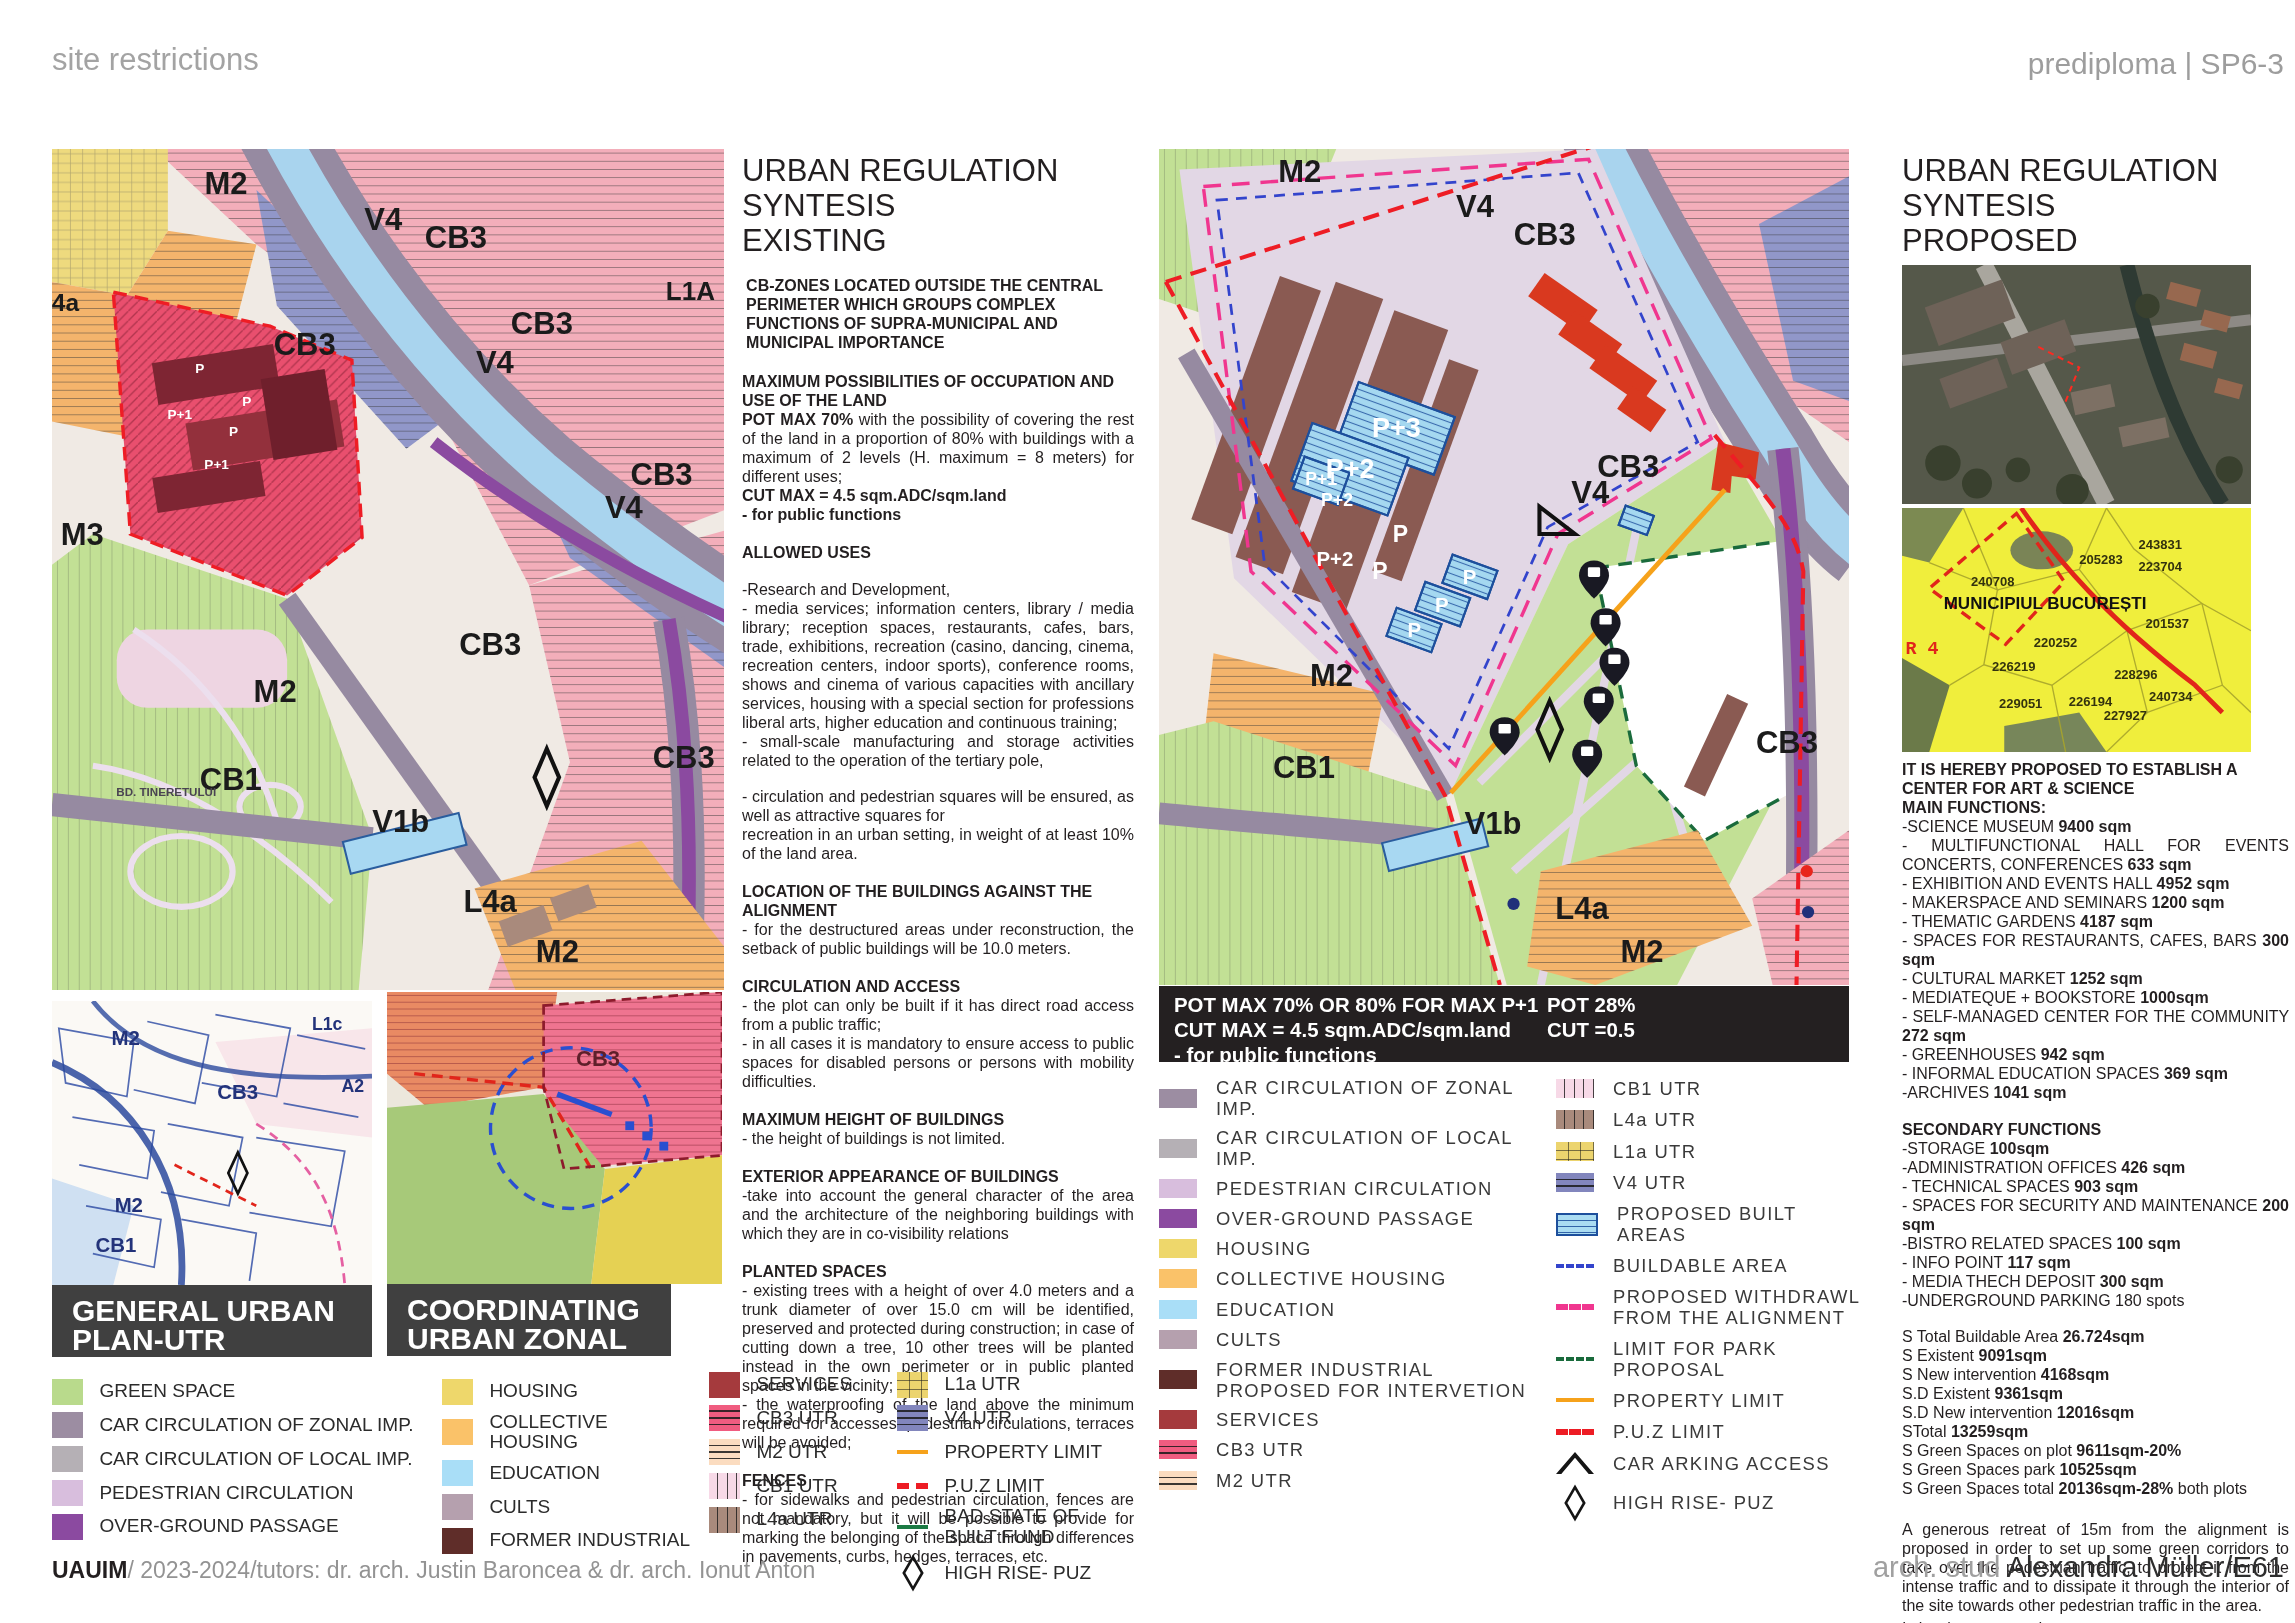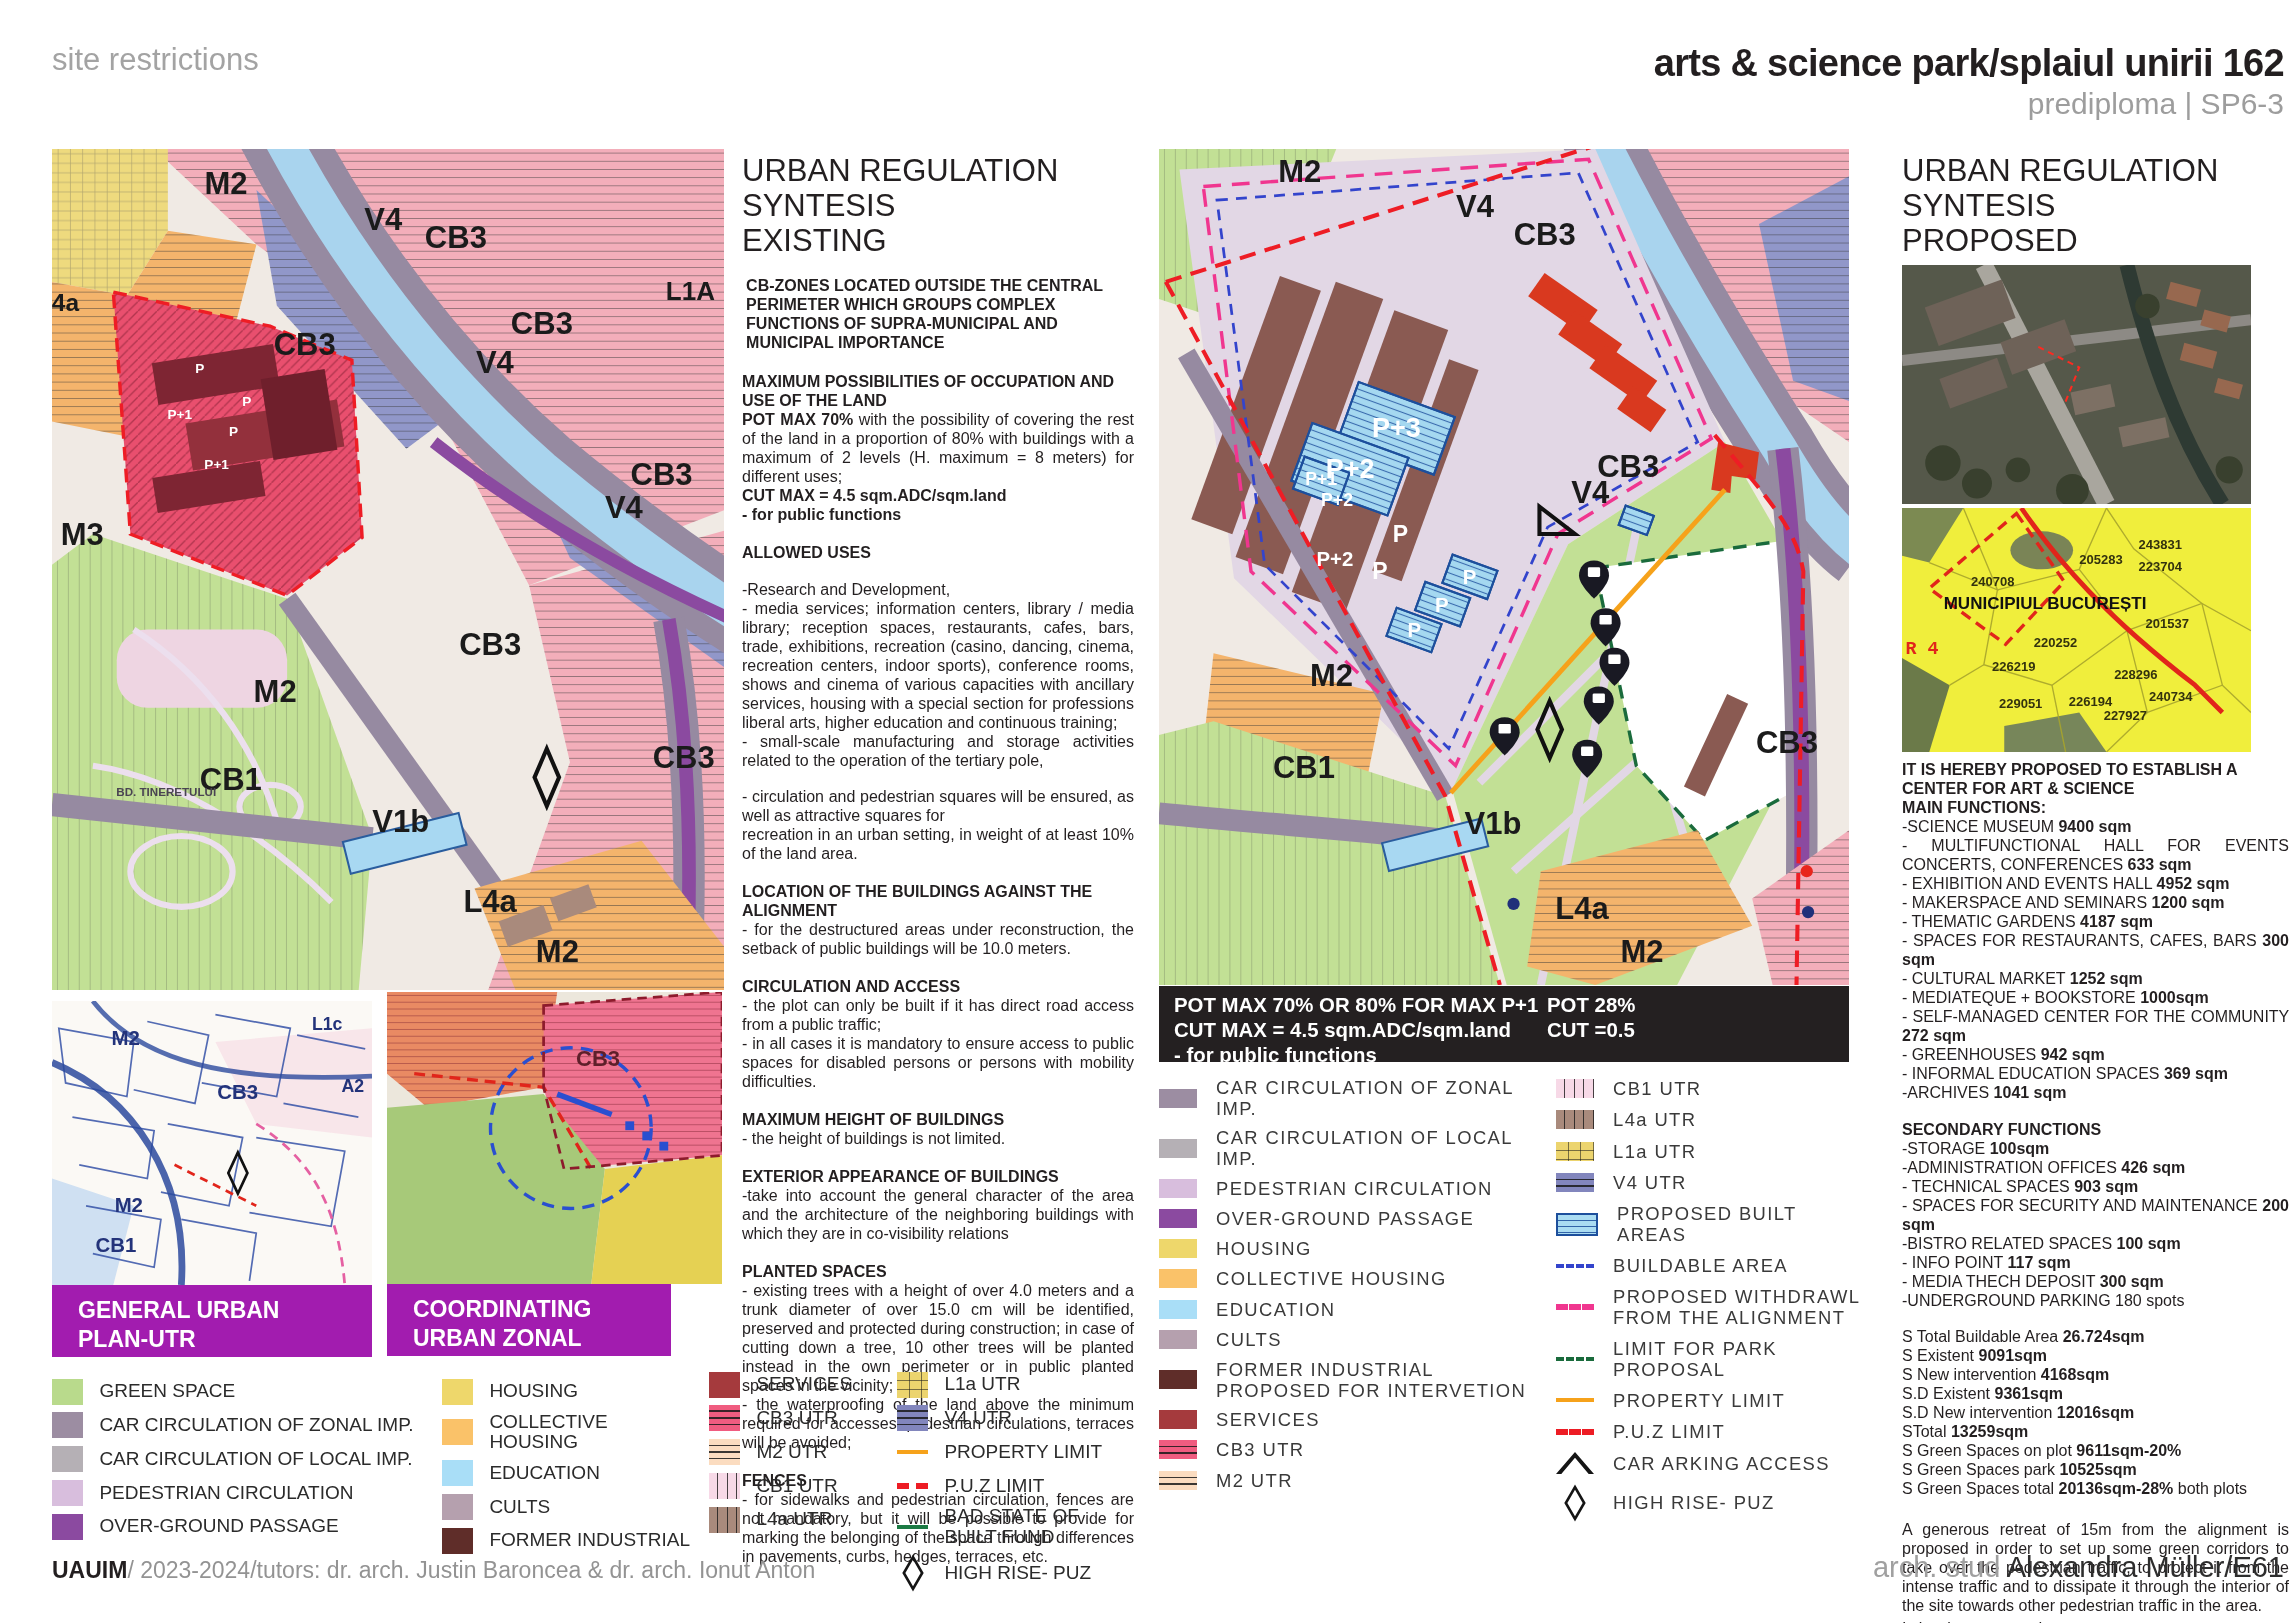--- a/index.html
+++ b/index.html
@@ -21,21 +21,21 @@
   .tx .k-lead{font-weight:700;margin-left:4.1px;margin-bottom:20.4px;}
   .tx .k-h{font-weight:700;margin-top:19px;}
   .tx .k-b{font-weight:700;}
   .tx .k-p{text-align:justify;}
   .tx .k-pj{text-align:justify;margin-top:4px;}
   .tx .k-gap{height:17.7px;}
 
   
   .capbar{background:#242021;color:#ffffff;font-weight:700;font-size:20.4px;line-height:25px;padding:6.8px 15px;box-sizing:border-box;}
   .capbar .cap-right{position:absolute;left:388px;top:6.8px;}
-  .smallbar{background:#a21caf;color:#ffffff;font-weight:700;font-size:23px;line-height:29px;padding:11px 26px;box-sizing:border-box;}
+  .smallbar{background:#404040;color:#ffffff;font-weight:700;font-size:30px;line-height:29px;padding:11px 20px;box-sizing:border-box;}
 
   
   .swb{width:38px;height:19px;flex:none;position:relative;background:var(--sw);}
   .k-hl{background-image:repeating-linear-gradient(rgba(0,0,0,0) 0 5.5px, rgba(25,25,25,.85) 5.5px 6.8px);}
   .k-vl{background-image:repeating-linear-gradient(90deg, rgba(0,0,0,0) 0 8.2px, rgba(25,25,25,.8) 8.2px 9.5px);}
   .k-grid{background-image:repeating-linear-gradient(rgba(0,0,0,0) 0 8.2px, rgba(25,25,25,.55) 8.2px 9.2px),repeating-linear-gradient(90deg, rgba(0,0,0,0) 0 11.6px, rgba(25,25,25,.55) 11.6px 12.6px);}
   .k-built{border:2px solid #1d4f9c;background-image:repeating-linear-gradient(rgba(29,79,156,0) 0 4.8px, rgba(29,79,156,.85) 4.8px 6.1px);}
   .k-dash{background:none !important;border-top:4.1px dashed var(--sw);height:0 !important;align-self:center;}
   .k-dashbold{background:none !important;border-top:6.1px dashed var(--sw);height:0 !important;align-self:center;}
   .k-line{background:none !important;border-top:4.8px solid var(--sw);height:0 !important;align-self:center;}
@@ -72,21 +72,20 @@
 </style>
 </head>
 <body>
 
 <div class="page">
 
   <div class="abs" style="left:52px;top:40px;">
     <div class="hdr-sub">site restrictions</div>
   </div>
   <div class="abs hdr-right" style="right:11px;top:44px;">
-    <div class="hdr-title">arts &amp; science park/splaiul unirii 162</div>
     <div class="hdr-sub">prediploma | SP6-3</div>
   </div>
 
   <div class="abs mapbox" style="left:52px;top:149px;width:672px;height:841px;">
     <svg class="mapsvg" viewBox="0 0 986 1234" preserveAspectRatio="none">
       <defs>
         <pattern id="hlA" width="12" height="12" patternUnits="userSpaceOnUse">
             <path d="M0 6h12" stroke="#3a3a3a" stroke-width="1.4" opacity=".5"></path>
           </pattern>
         <pattern id="vlA" width="16" height="16" patternUnits="userSpaceOnUse">

